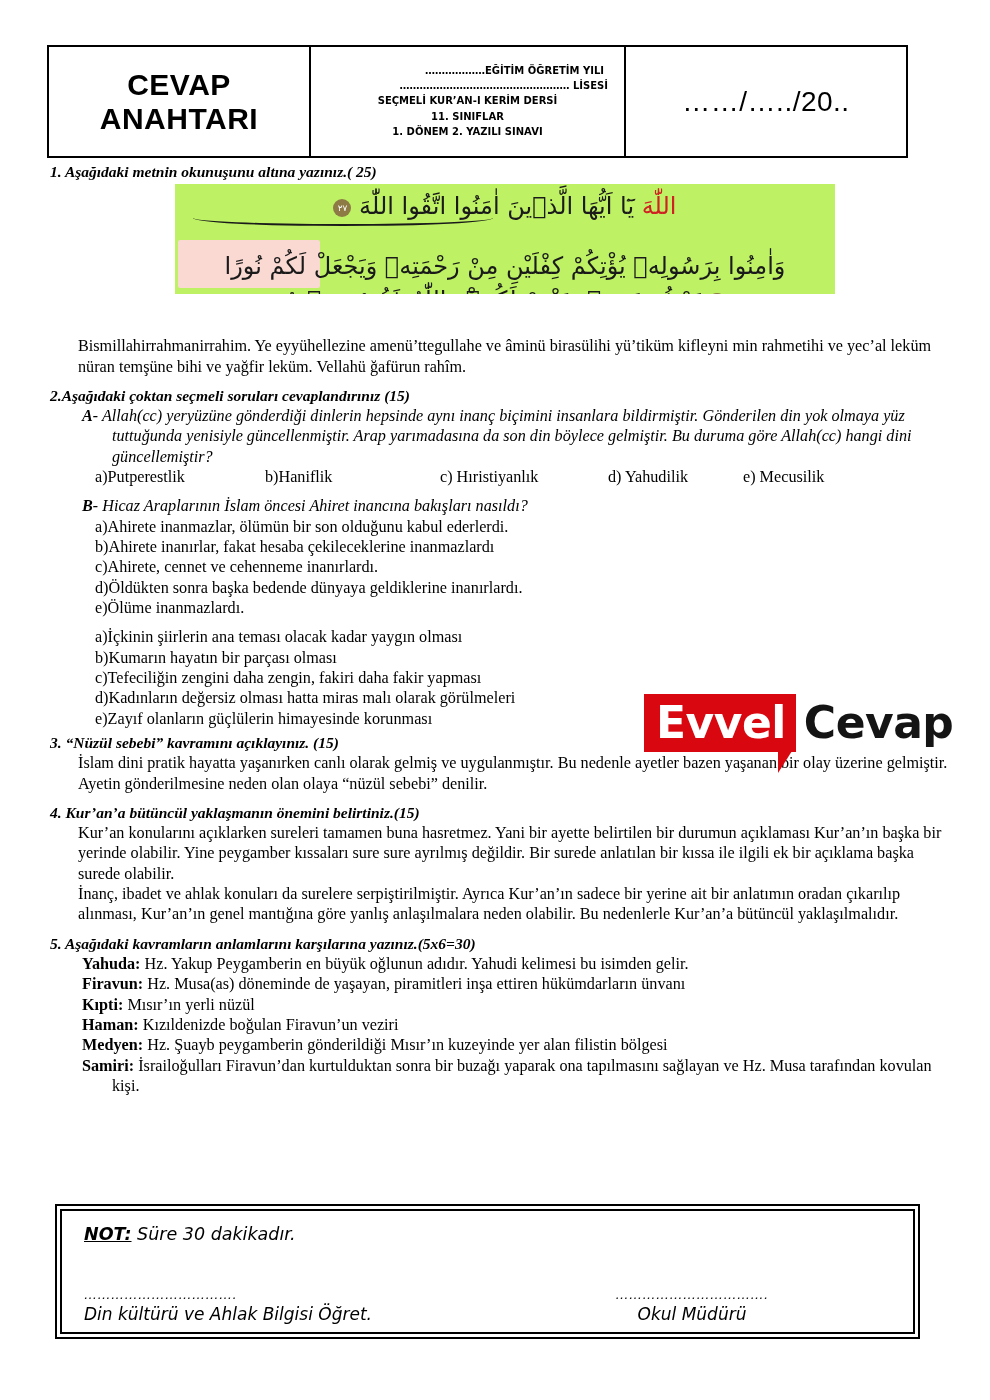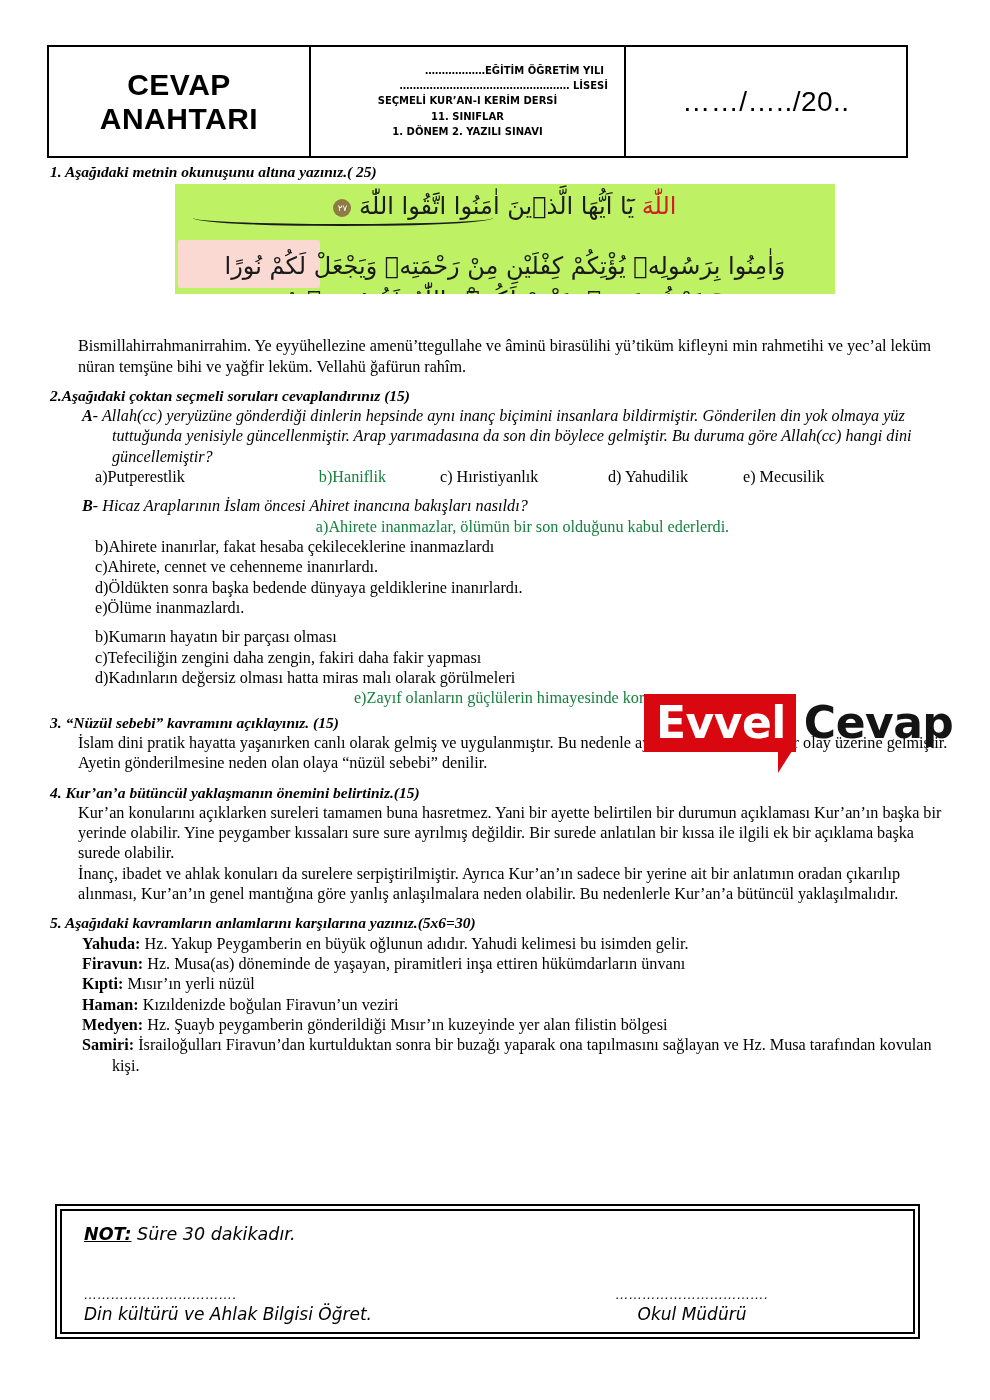--- a/index.html
+++ b/index.html
@@ -80,21 +80,21 @@
     line-height: 1.24;
     margin: 0 0 1px 0;
   }
   .body-txt {
     font-size: 16.2px;
     line-height: 1.255;
     margin: 0;
   }
   .ital { font-style: italic; }
   .bold { font-weight: 700; }
-  .red { color: #15803d; text-align: center; }
+  .red { color: #000000; }
   .pad-l { padding-left: 28px; }
   .pad-l2 { padding-left: 45px; }
   .hang { padding-left: 62px; text-indent: -30px; }
 
   
   .quran-wrap {
     position: relative;
     margin: 3px 0 6px 0;
     height: 146px;
   }
@@ -299,20 +299,21 @@
     <span>Hicaz Araplarının İslam öncesi Ahiret inancına bakışları nasıldı?</span>
   </div>
   <div class="body-txt pad-l2 red">a)Ahirete inanmazlar, ölümün bir son olduğunu kabul ederlerdi.</div>
   <div class="body-txt pad-l2">b)Ahirete inanırlar, fakat hesaba çekileceklerine inanmazlardı</div>
   <div class="body-txt pad-l2">c)Ahirete, cennet ve cehenneme inanırlardı.</div>
   <div class="body-txt pad-l2">d)Öldükten sonra başka bedende dünyaya geldiklerine inanırlardı.</div>
   <div class="body-txt pad-l2">e)Ölüme inanmazlardı.</div>
 
   <div class="sp8"></div>
 
+  <div class="body-txt pad-l2">a)İçkinin şiirlerin ana teması olacak kadar yaygın olması</div>
   <div class="body-txt pad-l2">b)Kumarın hayatın bir parçası olması</div>
   <div class="body-txt pad-l2">c)Tefeciliğin zengini daha zengin, fakiri daha fakir yapması</div>
   <div class="body-txt pad-l2">d)Kadınların değersiz olması hatta miras malı olarak görülmeleri</div>
   <div class="body-txt pad-l2 red">e)Zayıf olanların güçlülerin himayesinde korunması</div>
 
   <div class="sp4"></div>
 
   <div class="qh">3. “Nüzül sebebi” kavramını açıklayınız. (15)</div>
   <div class="body-txt pad-l">İslam dini pratik hayatta yaşanırken canlı olarak gelmiş ve uygulanmıştır. Bu nedenle ayetler bazen yaşanan bir olay üzerine gelmiştir. Ayetin gönderilmesine neden olan olaya “nüzül sebebi” denilir.</div>
 

